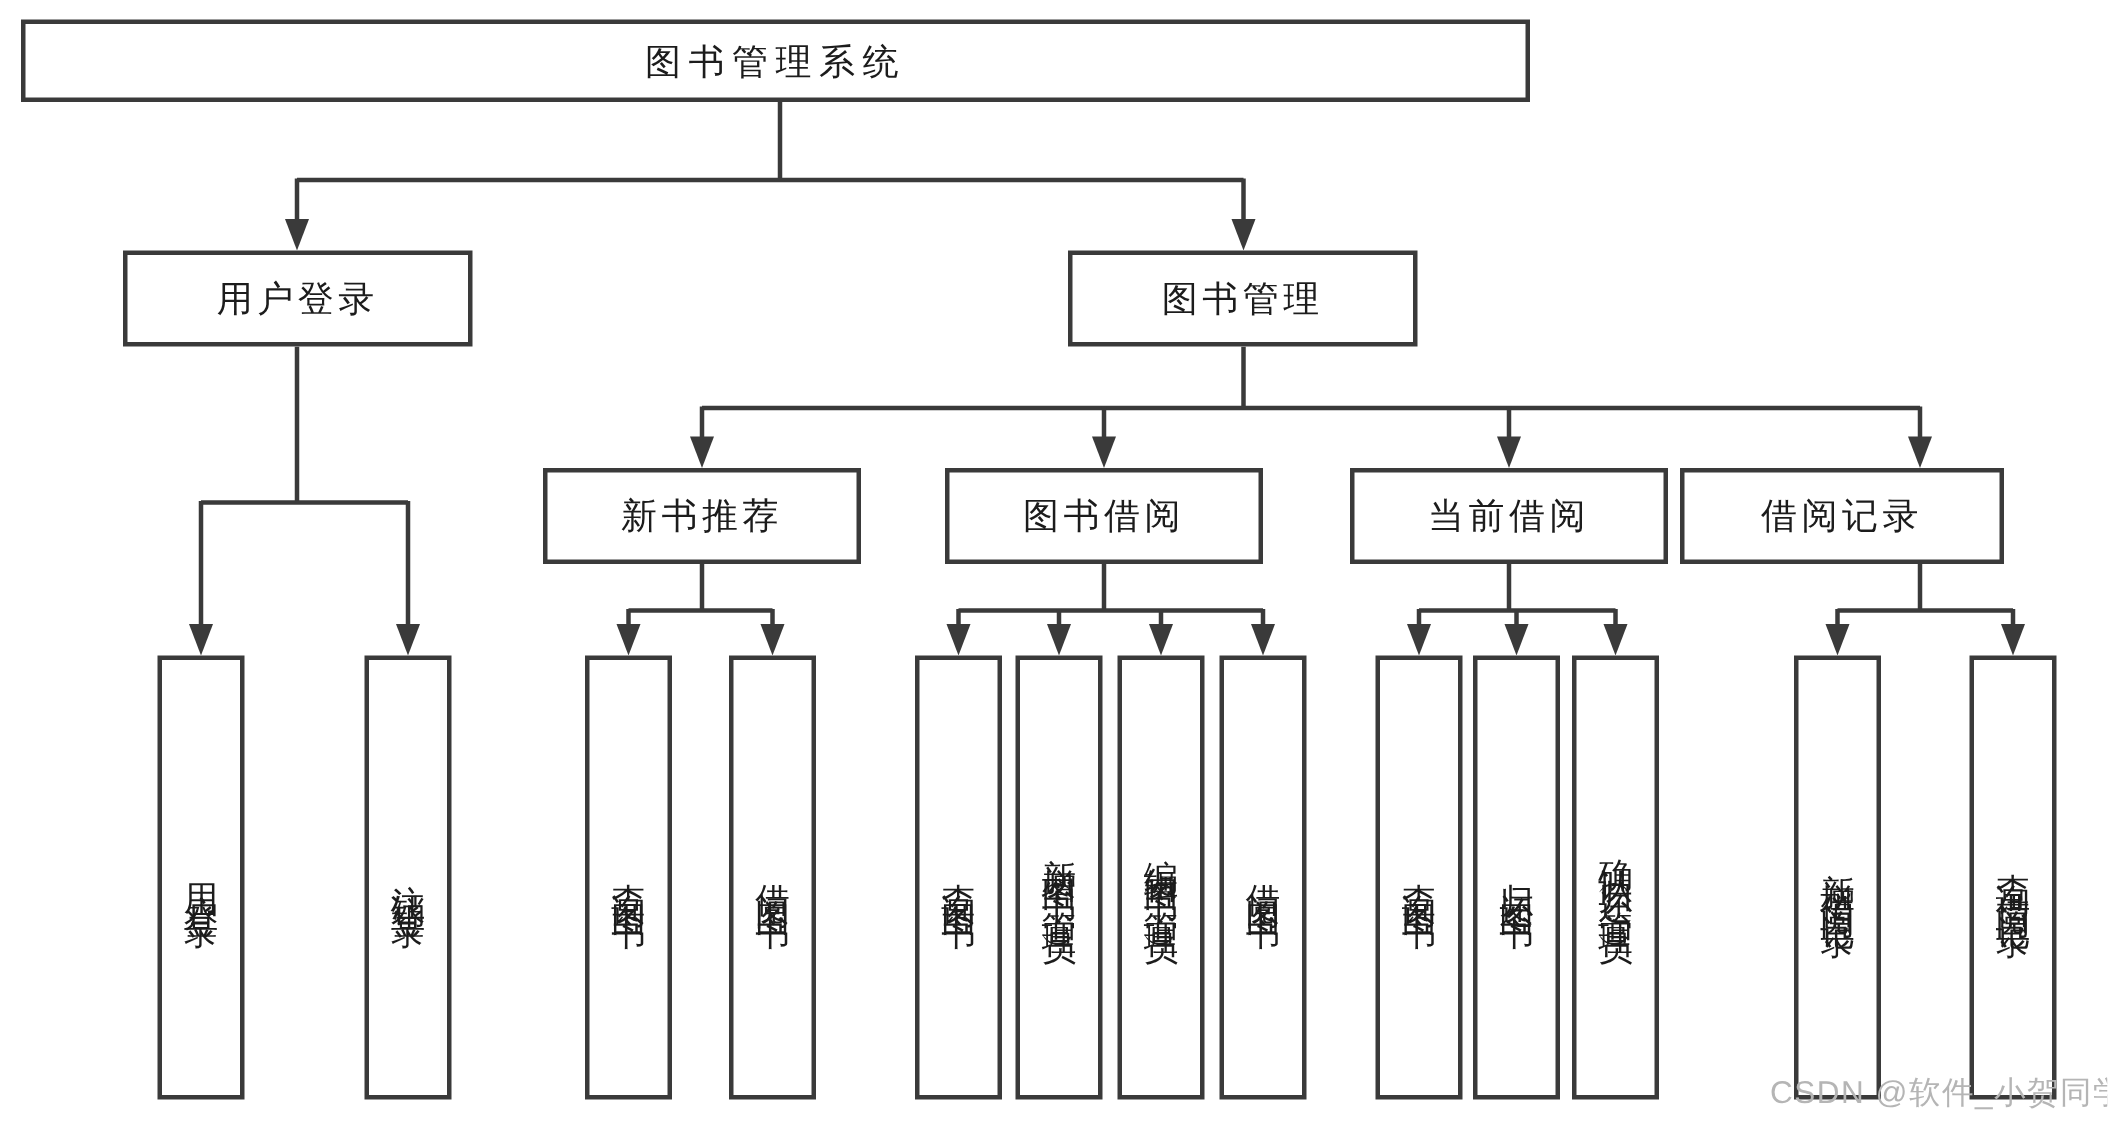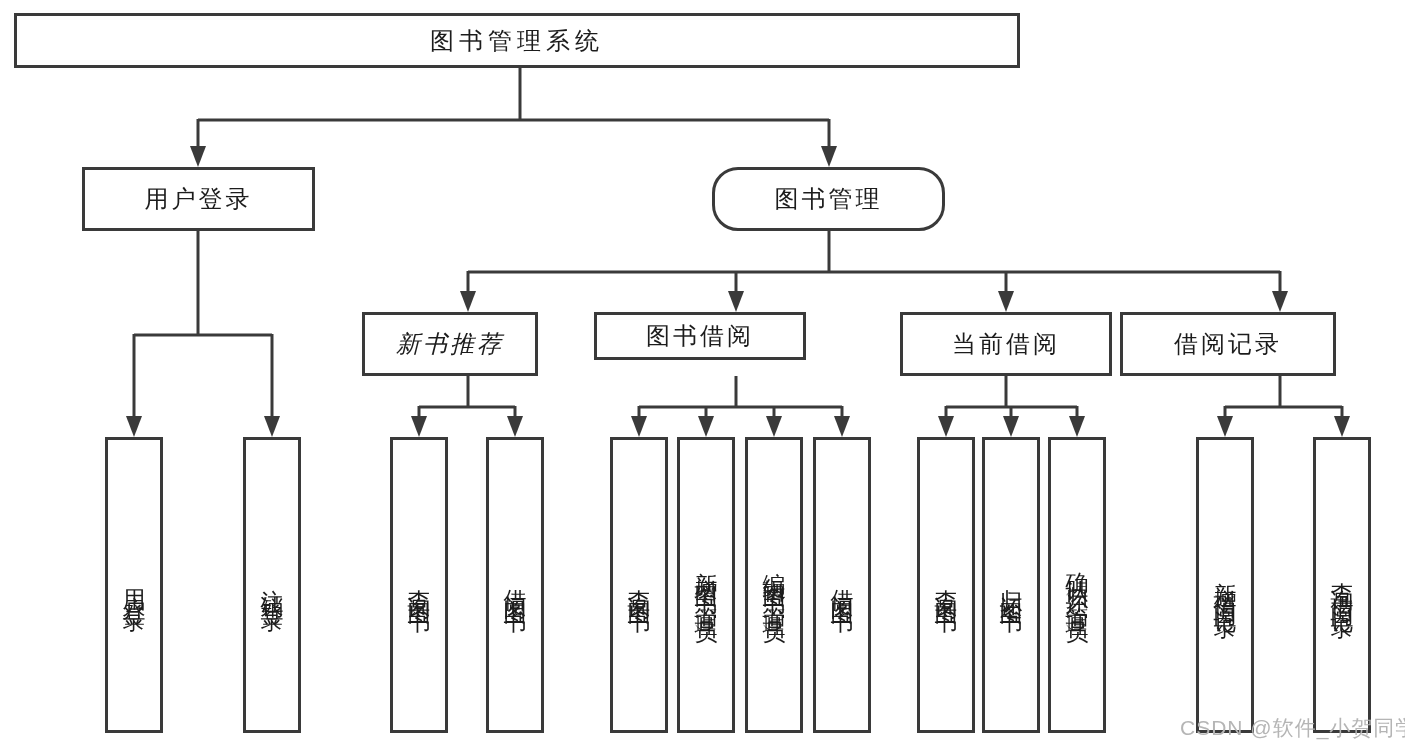--- a/index.html
+++ b/index.html
@@ -131,28 +131,28 @@
     </g>
   </svg>
 
   <div class="node h-node root-node" style="left:14px; top:13px; width:1006px; height:55px;">
     <span>图书管理系统</span>
   </div>
 
   <div class="node h-node" style="left:82px; top:167px; width:233px; height:64px;">
     <span>用户登录</span>
   </div>
-  <div class="node h-node" style="left:712px; top:167px; width:233px; height:64px;border-radius:26px;">
+  <div class="node h-node" style="left:712px; top:167px; width:233px; height:64px;">
     <span>图书管理</span>
   </div>
 
-  <div class="node h-node" style="left:362px; top:312px; width:176px; height:64px;font-style:italic;">
+  <div class="node h-node" style="left:362px; top:312px; width:212px; height:64px;">
     <span>新书推荐</span>
   </div>
-  <div class="node h-node" style="left:594px; top:312px; width:212px; height:48px;">
+  <div class="node h-node" style="left:630px; top:312px; width:212px; height:64px;">
     <span>图书借阅</span>
   </div>
   <div class="node h-node" style="left:900px; top:312px; width:212px; height:64px;text-align:right;">
     <span>当前借阅</span>
   </div>
   <div class="node h-node" style="left:1120px; top:312px; width:216px; height:64px;">
     <span>借阅记录</span>
   </div>
 
   <div class="node v-node" style="left:105px; top:437px; width:58px; height:296px;">

